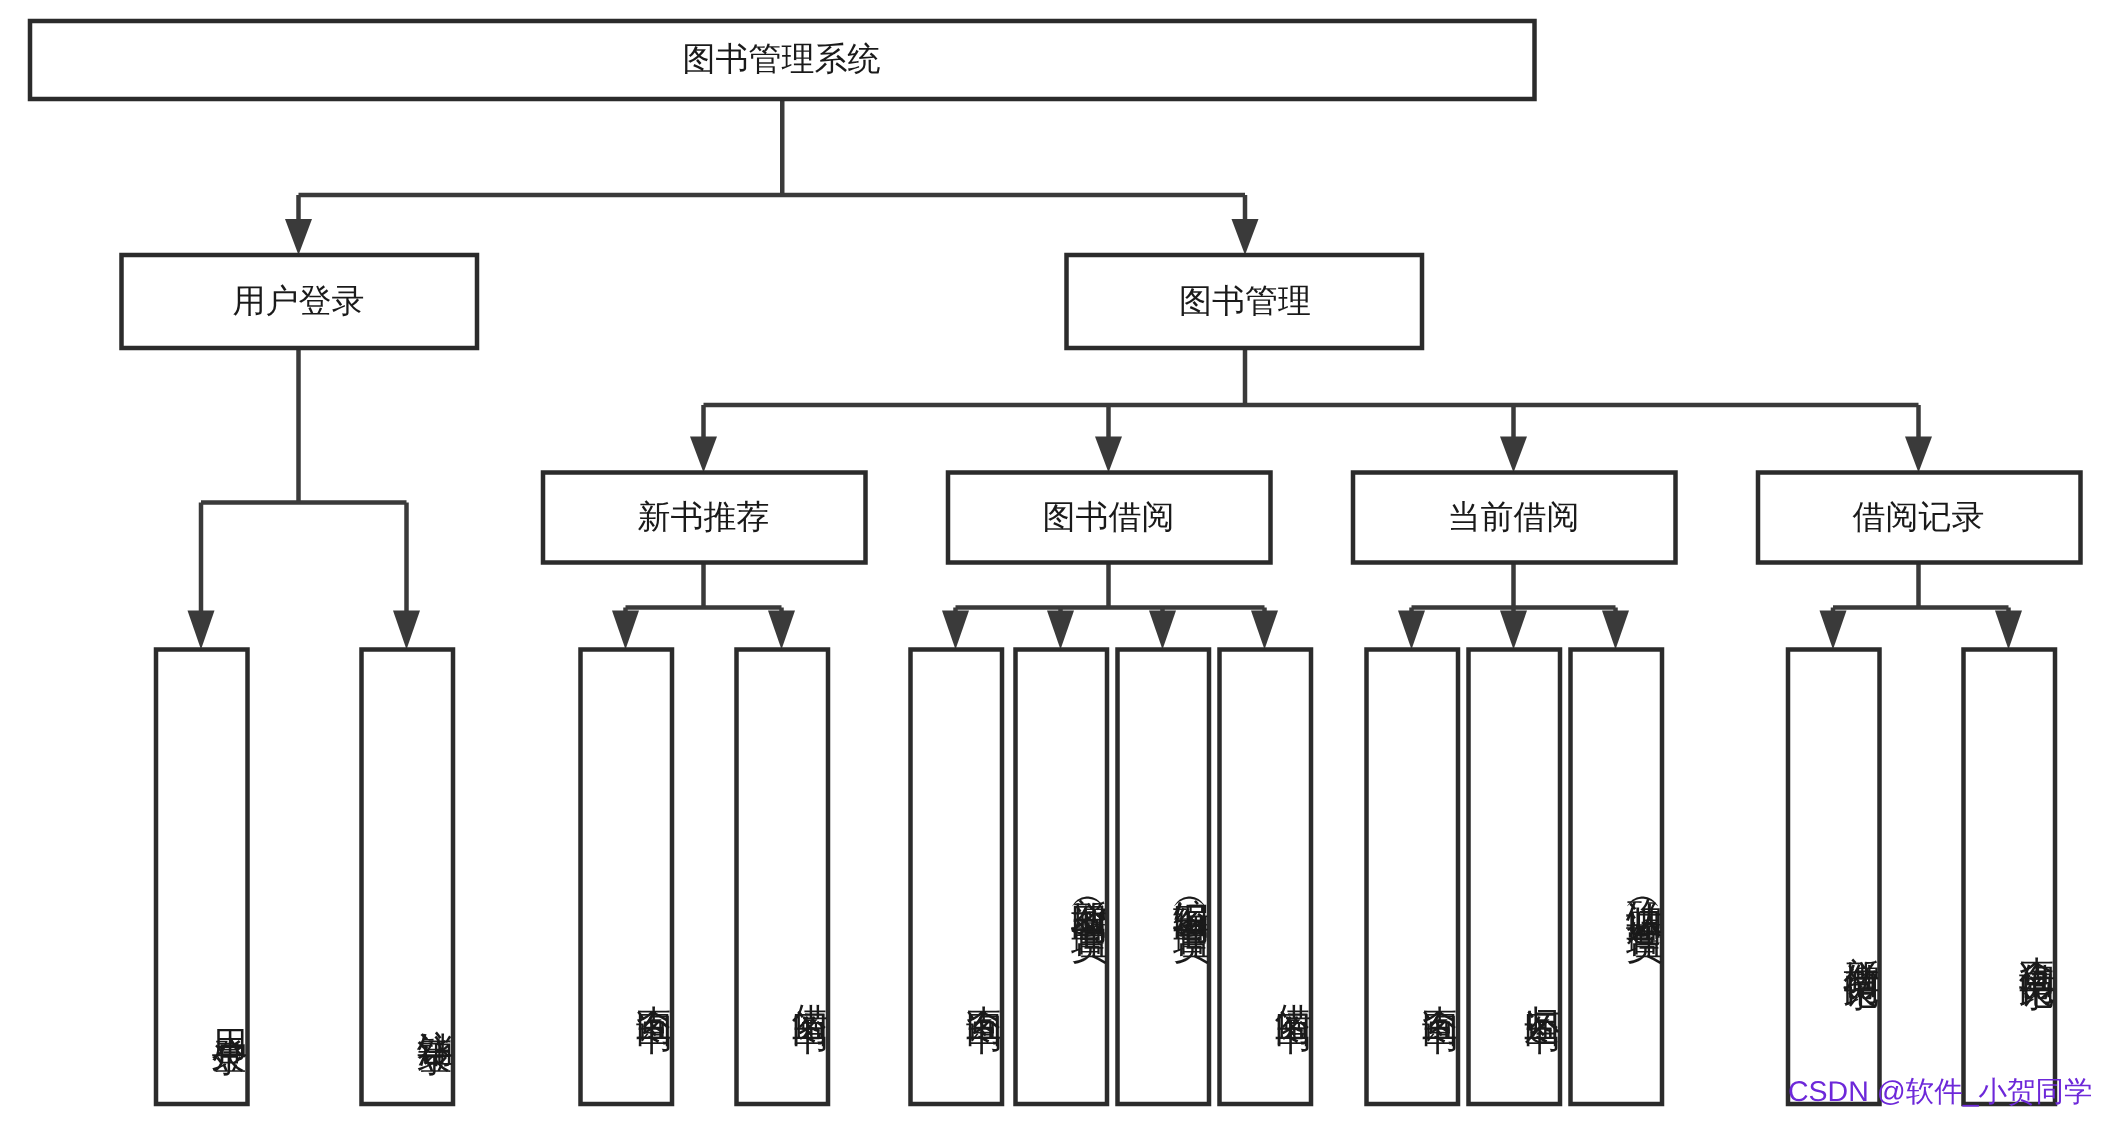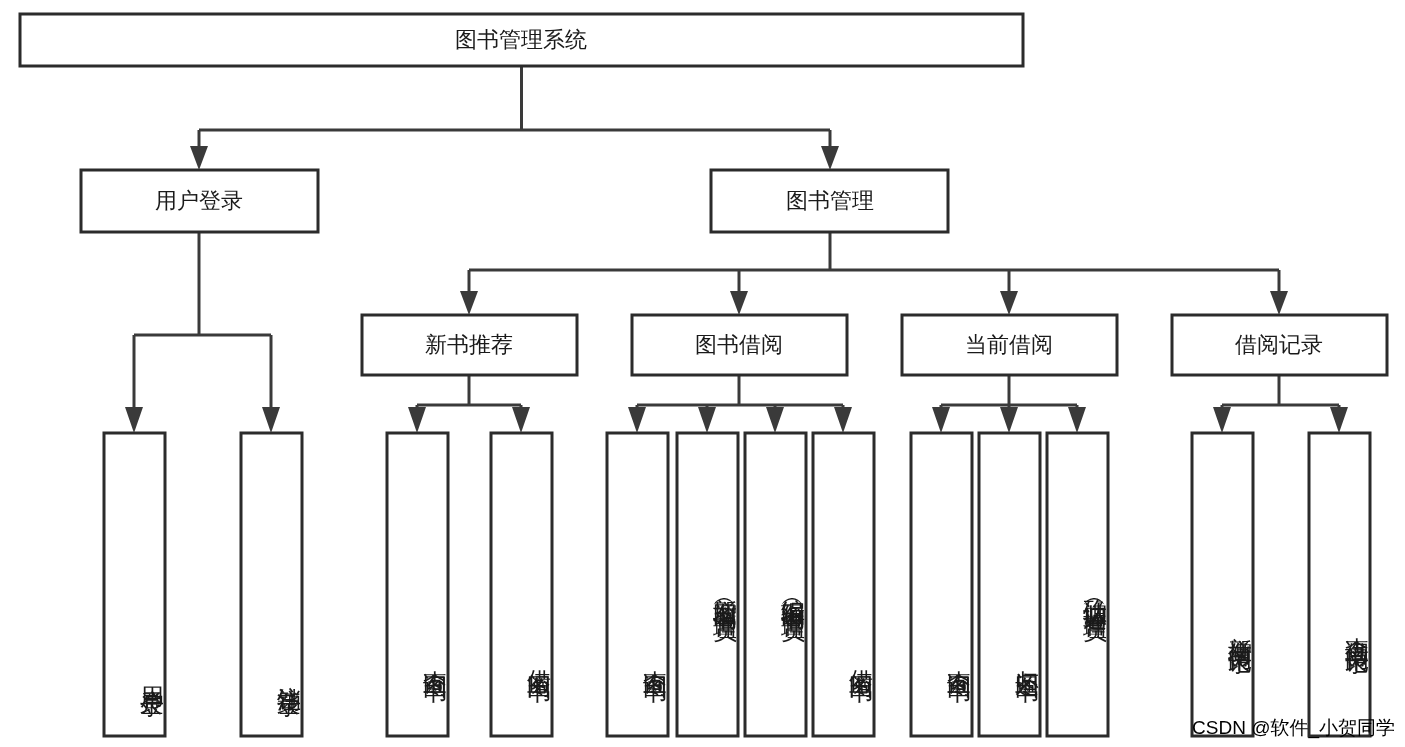--- a/index.html
+++ b/index.html
@@ -62,21 +62,21 @@
     align-items: flex-start;
     justify-content: center;
     pointer-events: none;
   }
   .watermark {
     position: absolute;
     right: 10px;
     bottom: 6px;
     font-family: "Liberation Sans", "DejaVu Sans", sans-serif;
     font-size: 19px;
-    color: #000000;
+    color: #6d28d9;
     white-space: nowrap;
     user-select: none;
   }
 </style>
 </head>
 <body>
 
 <div id="diagram-root">
 
   <svg class="flow" viewBox="0 0 1405 747" xmlns="http://www.w3.org/2000/svg">

